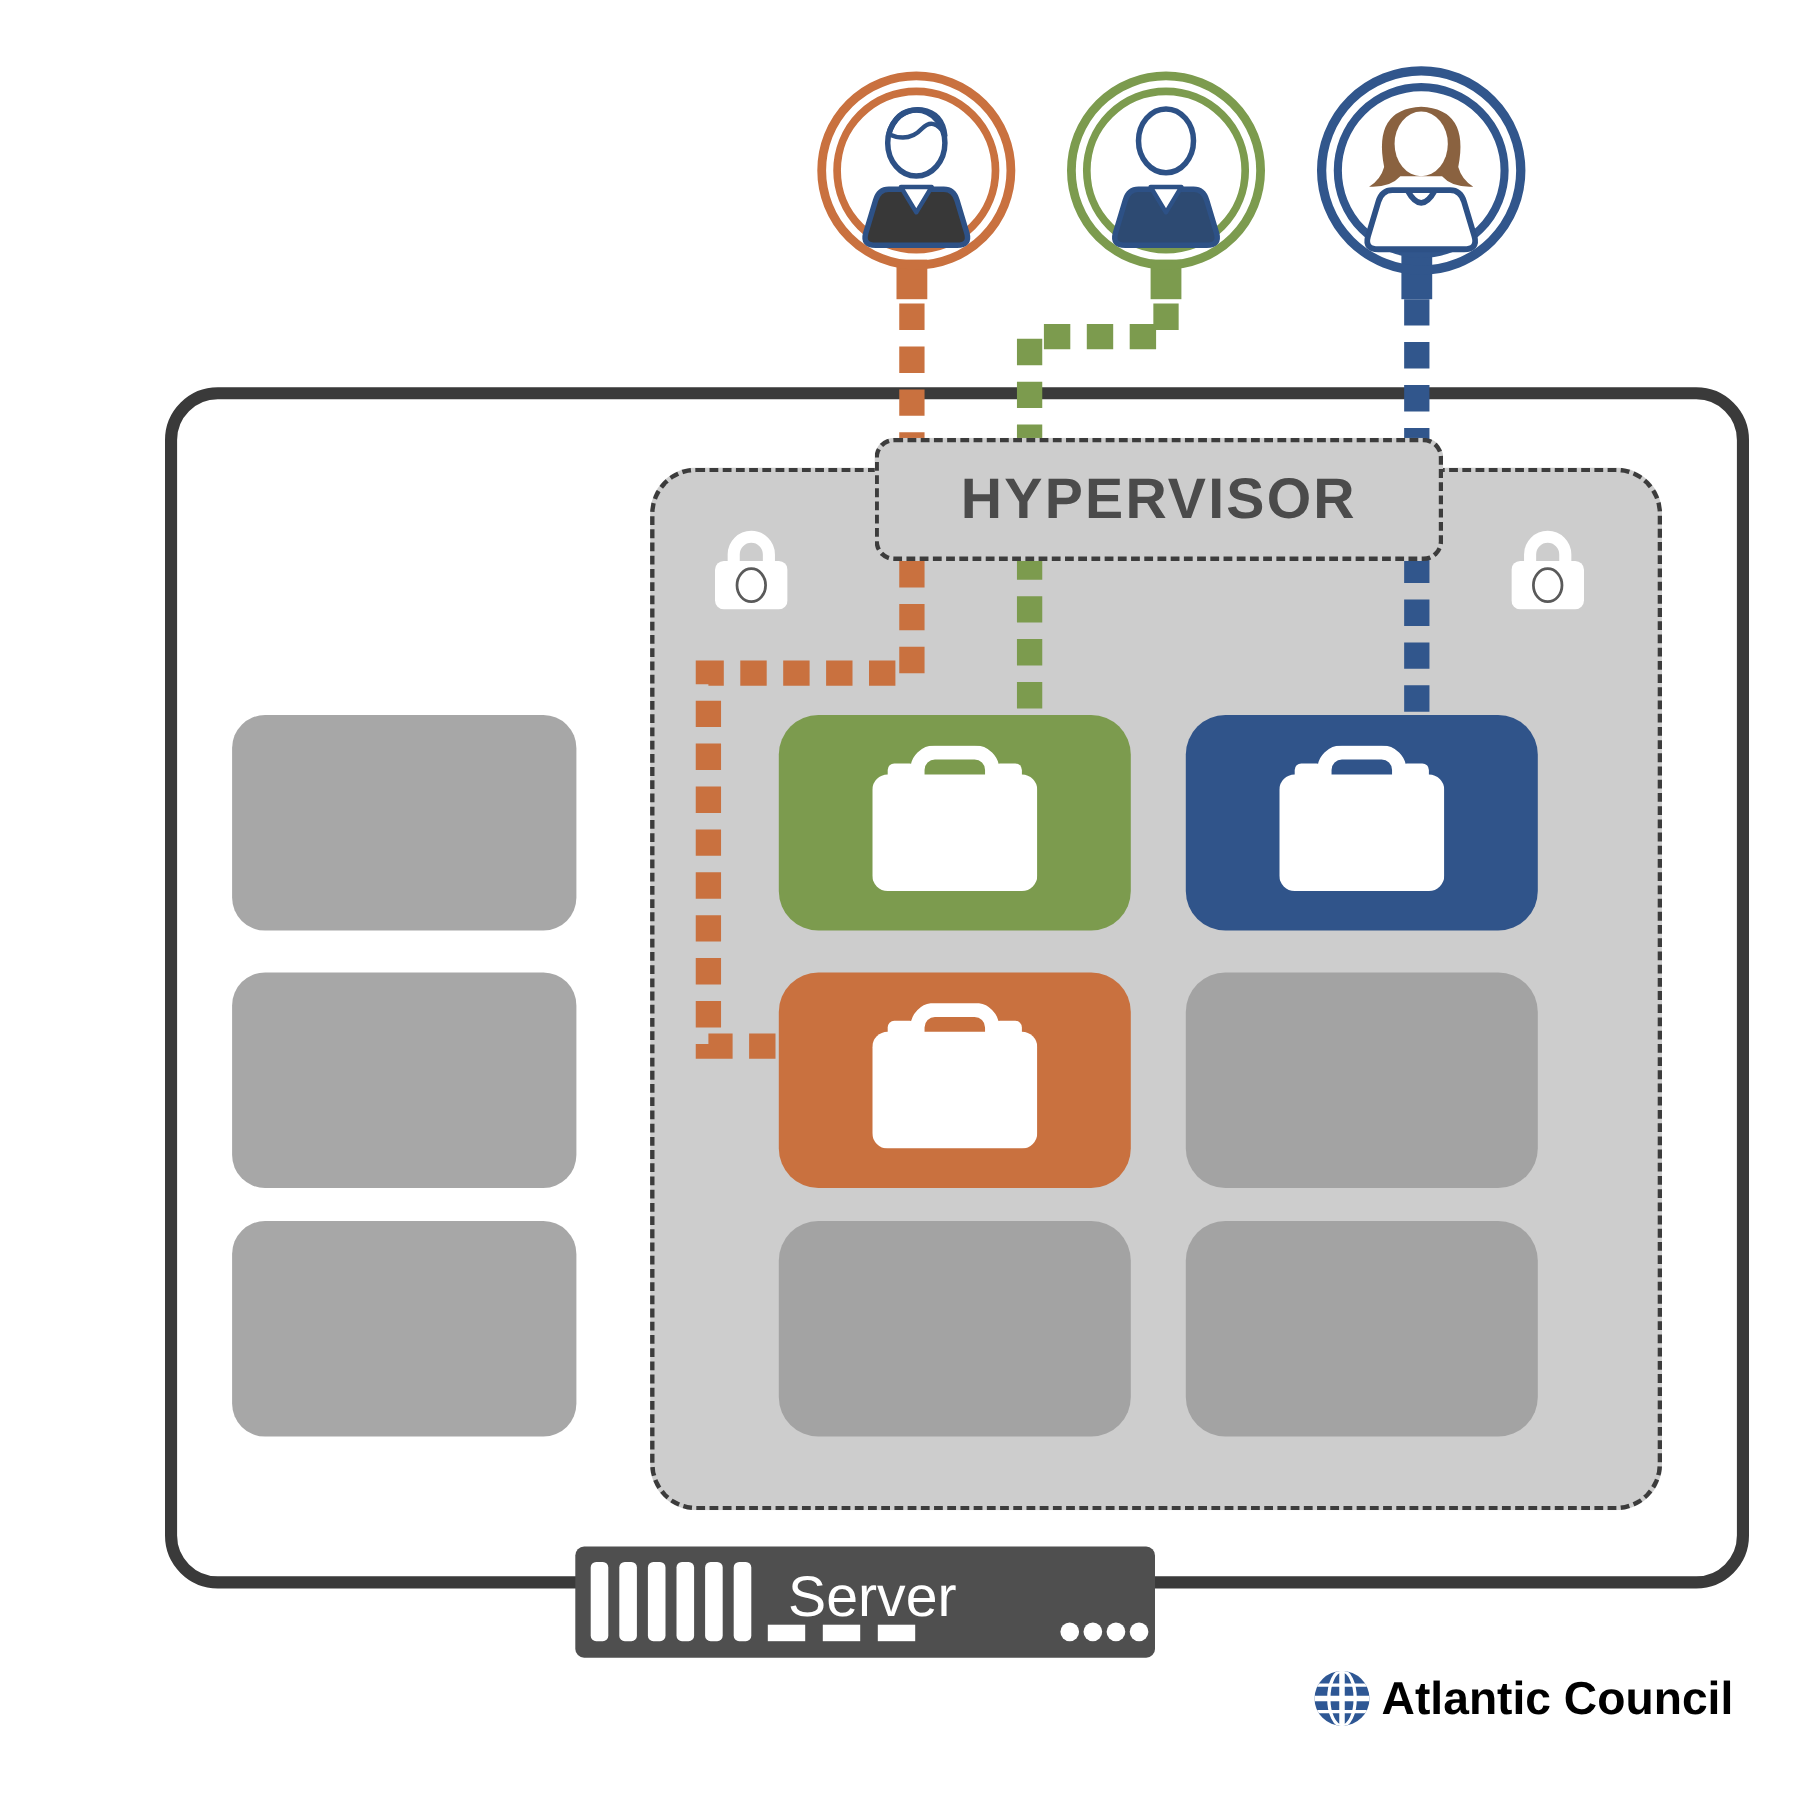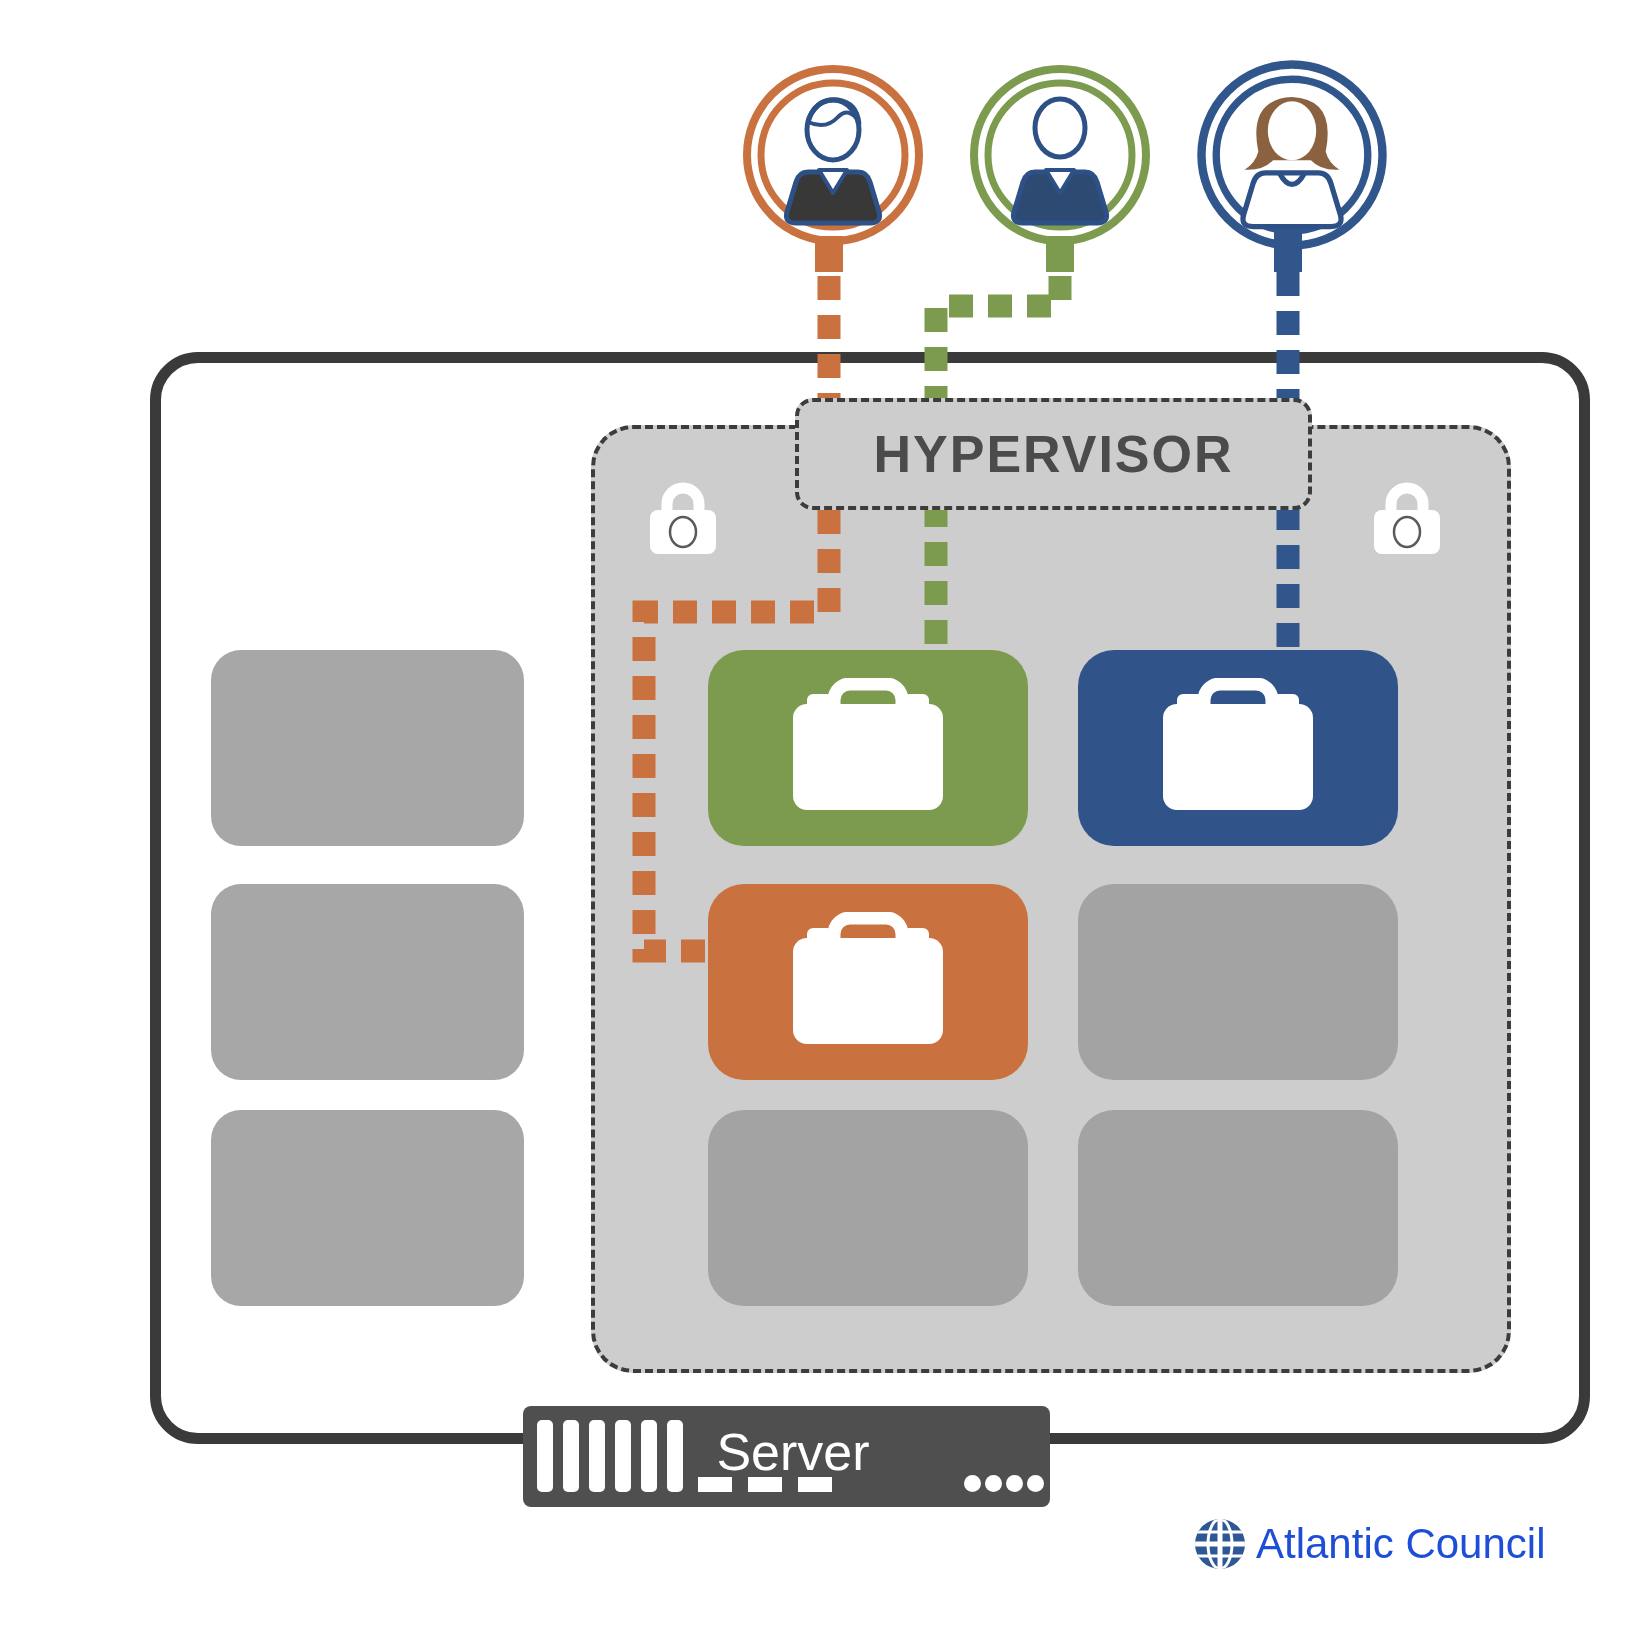--- a/index.html
+++ b/index.html
@@ -53,21 +53,21 @@
   .server-label{position:absolute;left:160px;top:16px;width:220px;text-align:center;
                 color:#ffffff;font-size:52px;}
   .server-dashes{position:absolute;left:175px;top:71px;display:flex;gap:16px;}
   .server-dashes div{width:34px;height:15px;background:#ffffff;}
   .server-dots{position:absolute;left:441px;top:69px;display:flex;gap:4px;}
   .server-dots div{width:17px;height:17px;border-radius:50%;background:#ffffff;}
 
   
   .brand{left:1194px;top:1518px;z-index:6;display:flex;align-items:center;}
   .brand svg{width:52px;height:52px;}
-  .brand-name{margin-left:10px;font-size:42px;font-weight:normal;color:#1d4ed8;white-space:nowrap;}
+  .brand-name{margin-left:10px;font-size:42px;font-weight:bold;color:#000000;white-space:nowrap;}
 </style>
 </head>
 <body>
 
 <div class="stage">
 
   <div class="abs host-boundary"></div>
 
   <div class="abs panel"></div>
 

